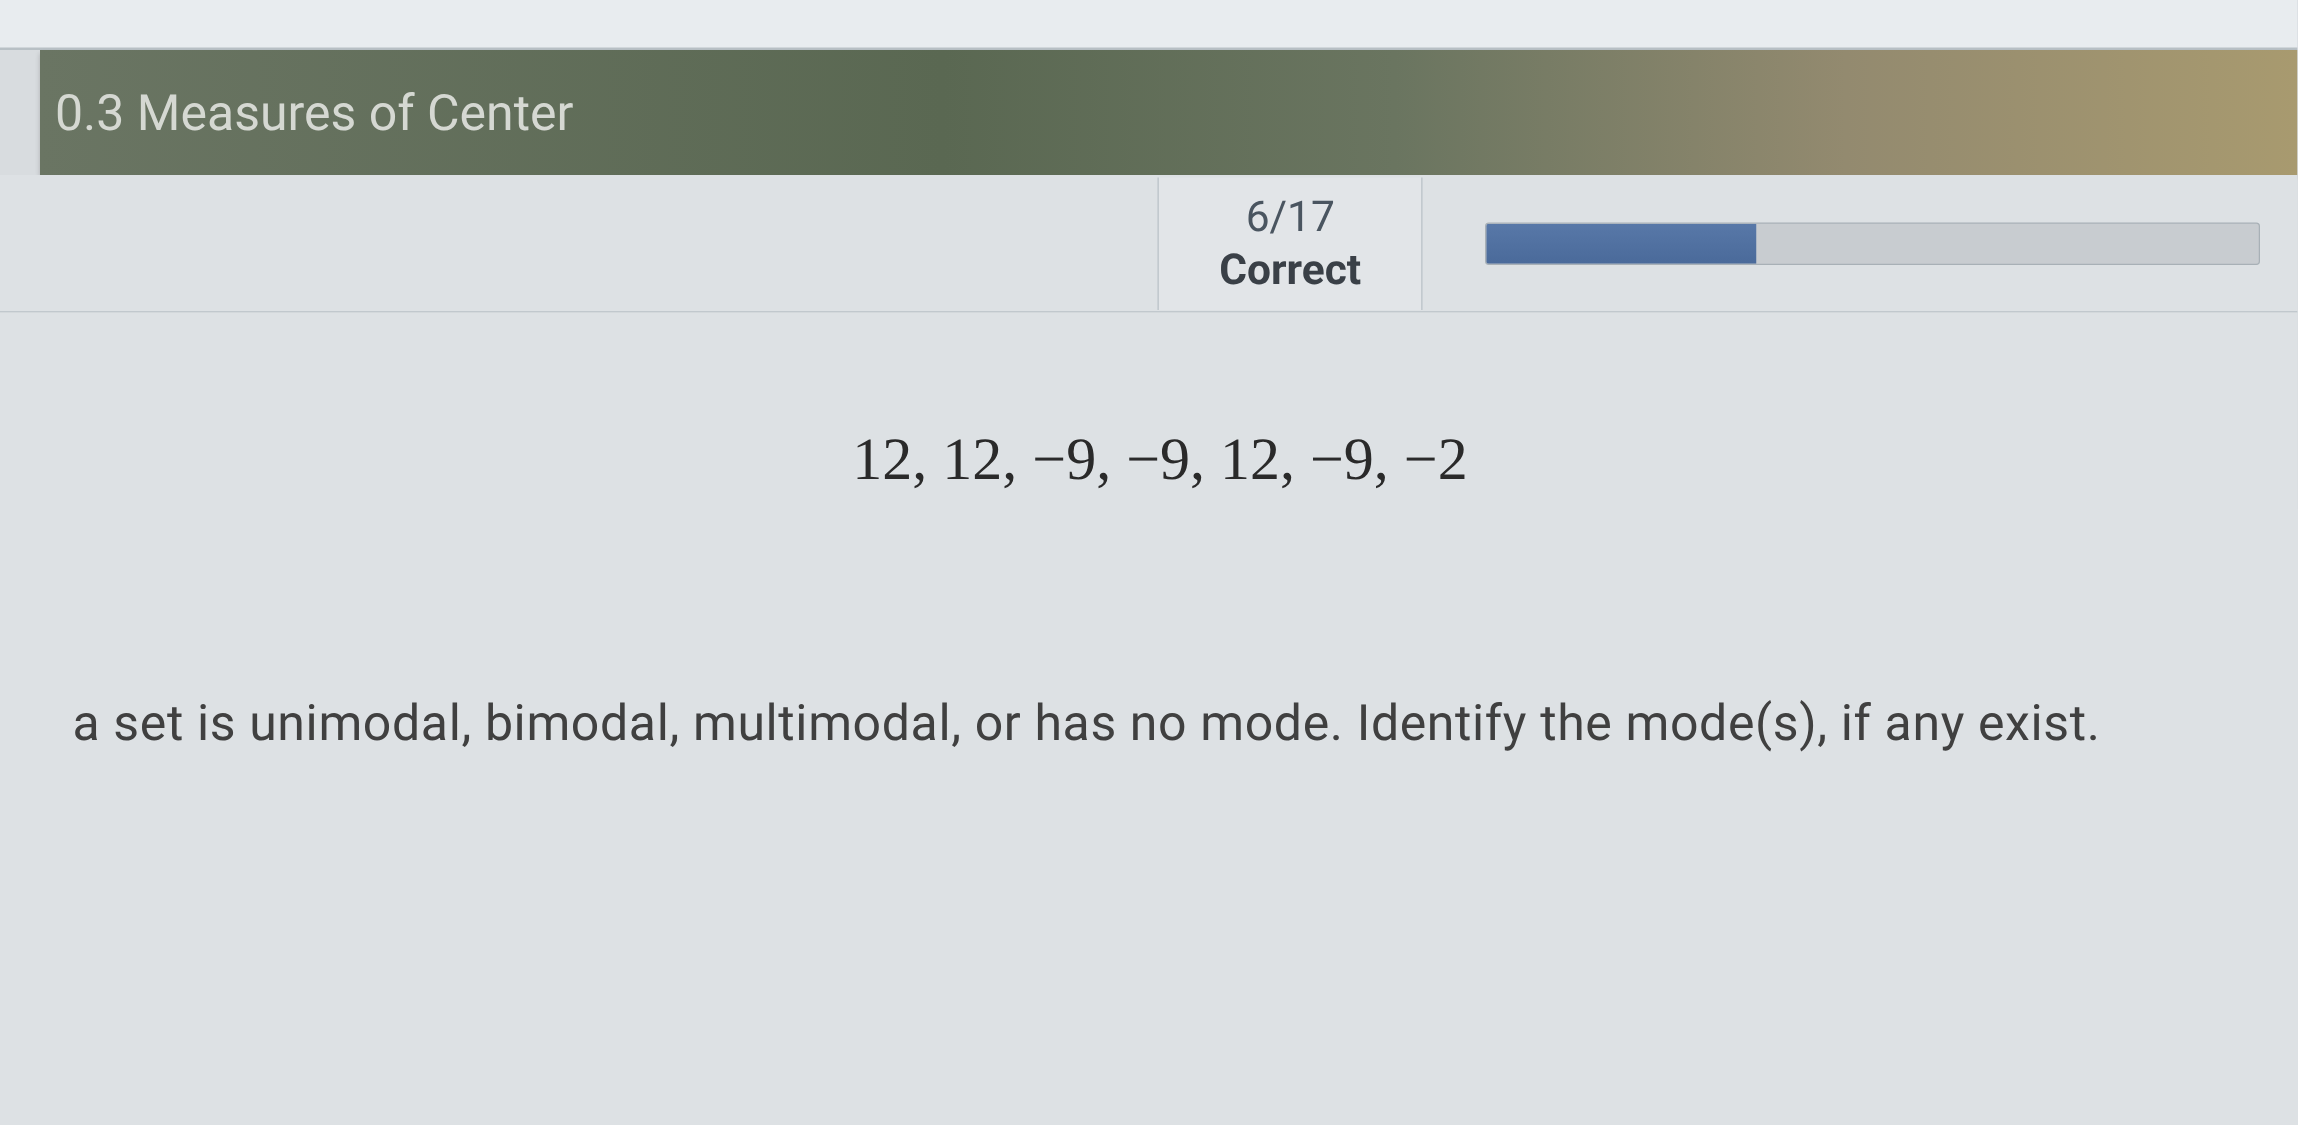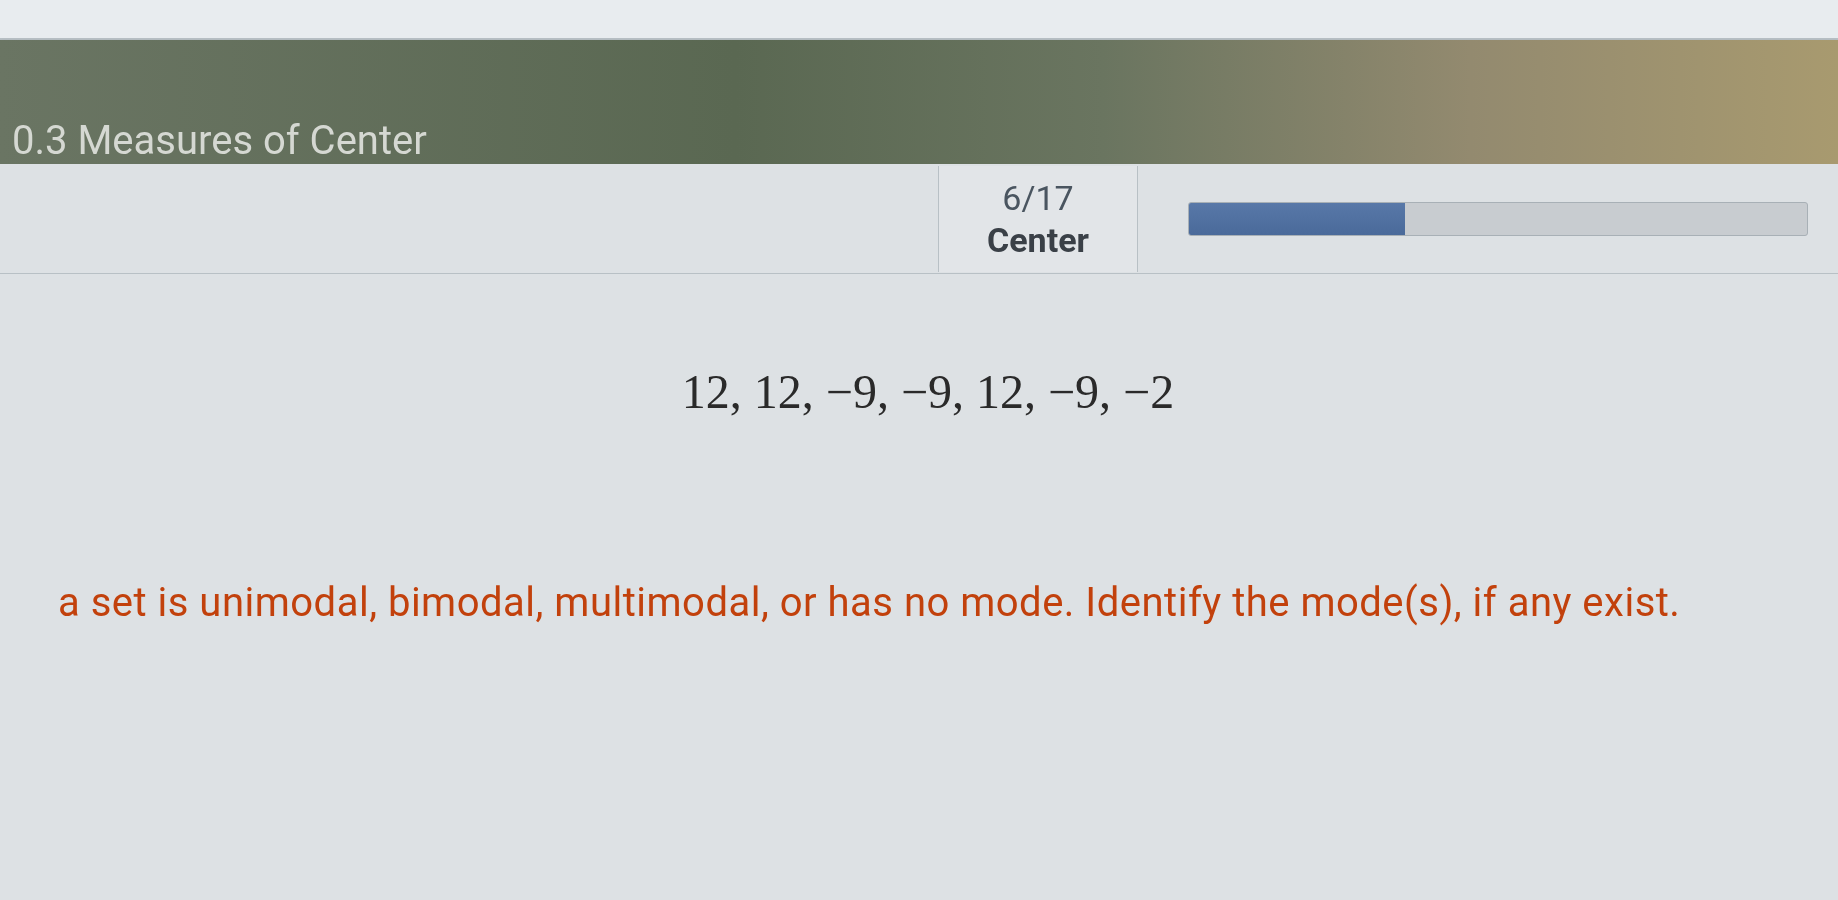--- a/index.html
+++ b/index.html
@@ -15,25 +15,26 @@
       overflow: hidden;
     }
     .top-strip {
       height: 40px;
       background: #e8ecef;
       border-bottom: 2px solid #b8c0c5;
     }
     .header-bar {
       background: #5a6852;
       background: linear-gradient(to right, #6a7563 0%, #5a6852 40%, #6a7560 60%, #938a6f 80%, #a89a6f 100%);
-      height: 124px;
+      height: 100px;
       display: flex;
-      align-items: flex-end;
+      align-items: center;
       padding-left: 12px;
       box-shadow: 0 2px 4px rgba(0,0,0,0.2);
+      margin-left: 32px;
     }
     .header-title {
       color: #d5d8d2;
       font-size: 40px;
       font-weight: 400;
     }
     .score-row {
       display: flex;
       align-items: center;
       height: 110px;
@@ -87,40 +88,40 @@
     }
     .data-display {
       text-align: center;
       font-family: "Times New Roman", Georgia, serif;
       font-size: 48px;
       color: #2a2a2a;
       margin-bottom: 160px;
     }
     .question-text {
       font-size: 40px;
-      color: #c2410c;
+      color: #404040;
       font-weight: 400;
       padding-left: 0;
       letter-spacing: 0.5px;
     }
   </style>
 </head>
 <body>
 
 <div class="top-strip"></div>
 
 <div class="header-bar">
   <div class="header-title">0.3 Measures of Center</div>
 </div>
 
 <div class="score-row">
   <div class="score-spacer"></div>
   <div class="score-box">
     <div class="score-fraction">6/17</div>
-    <div class="score-label">Center</div>
+    <div class="score-label">Correct</div>
   </div>
   <div class="progress-container">
     <div class="progress-bar">
       <div class="progress-fill" style="width: 35%;"></div>
     </div>
   </div>
 </div>
 
 <div class="content-area">
   <div class="data-display">12, 12, −9, −9, 12, −9, −2</div>

